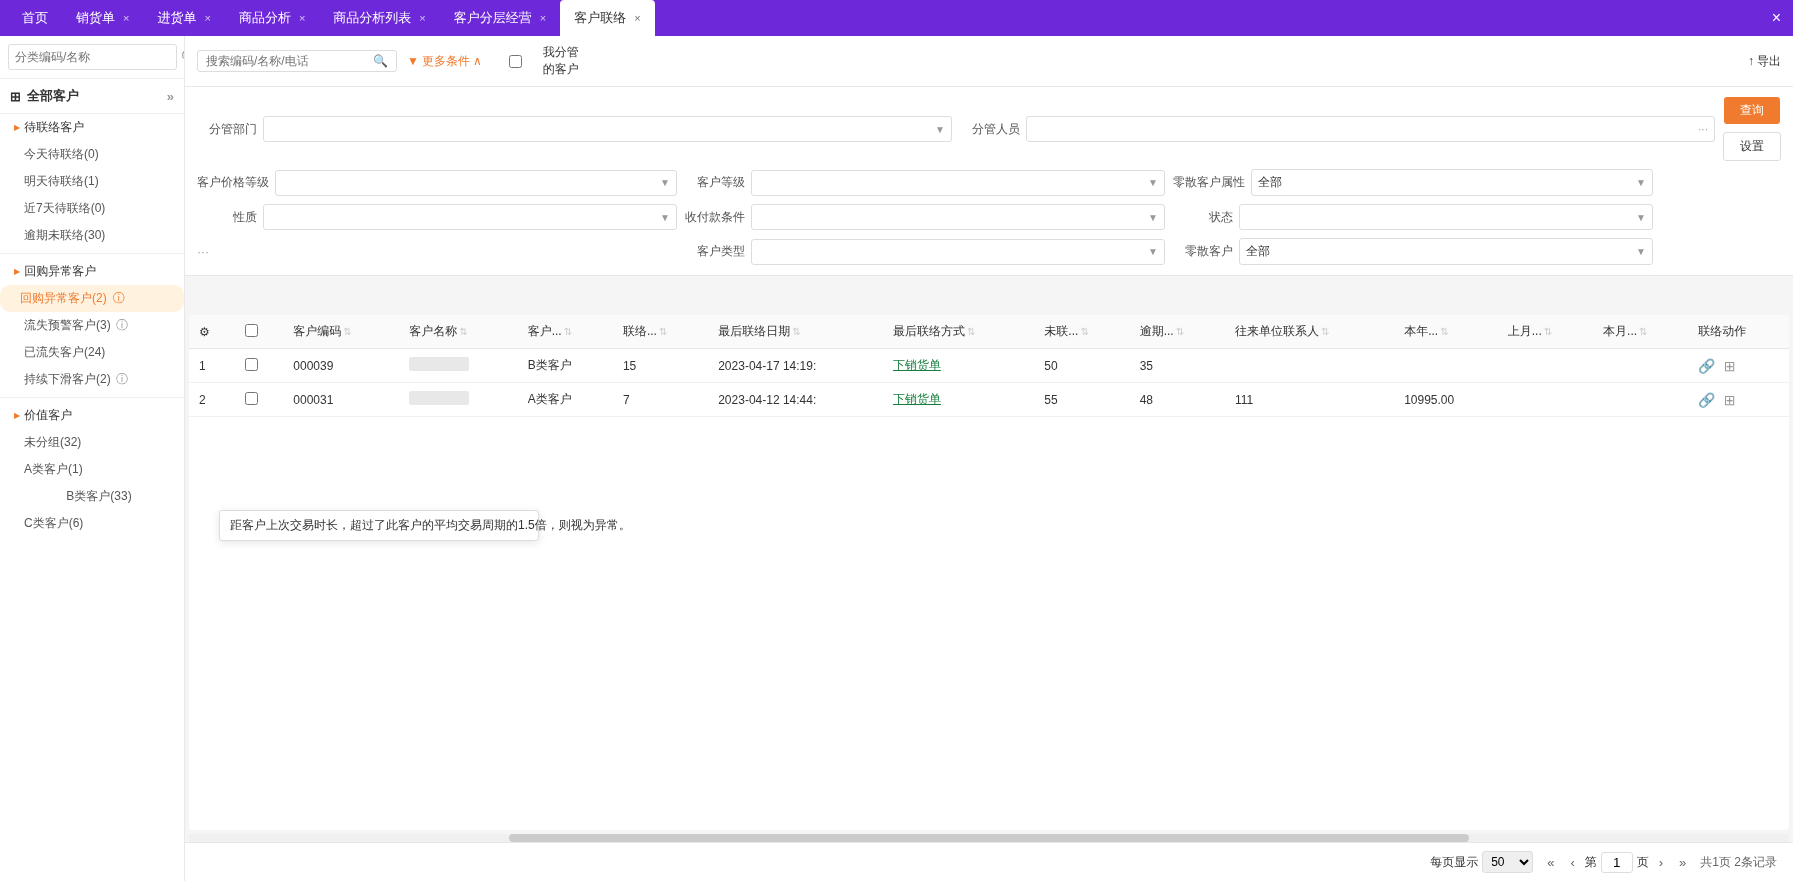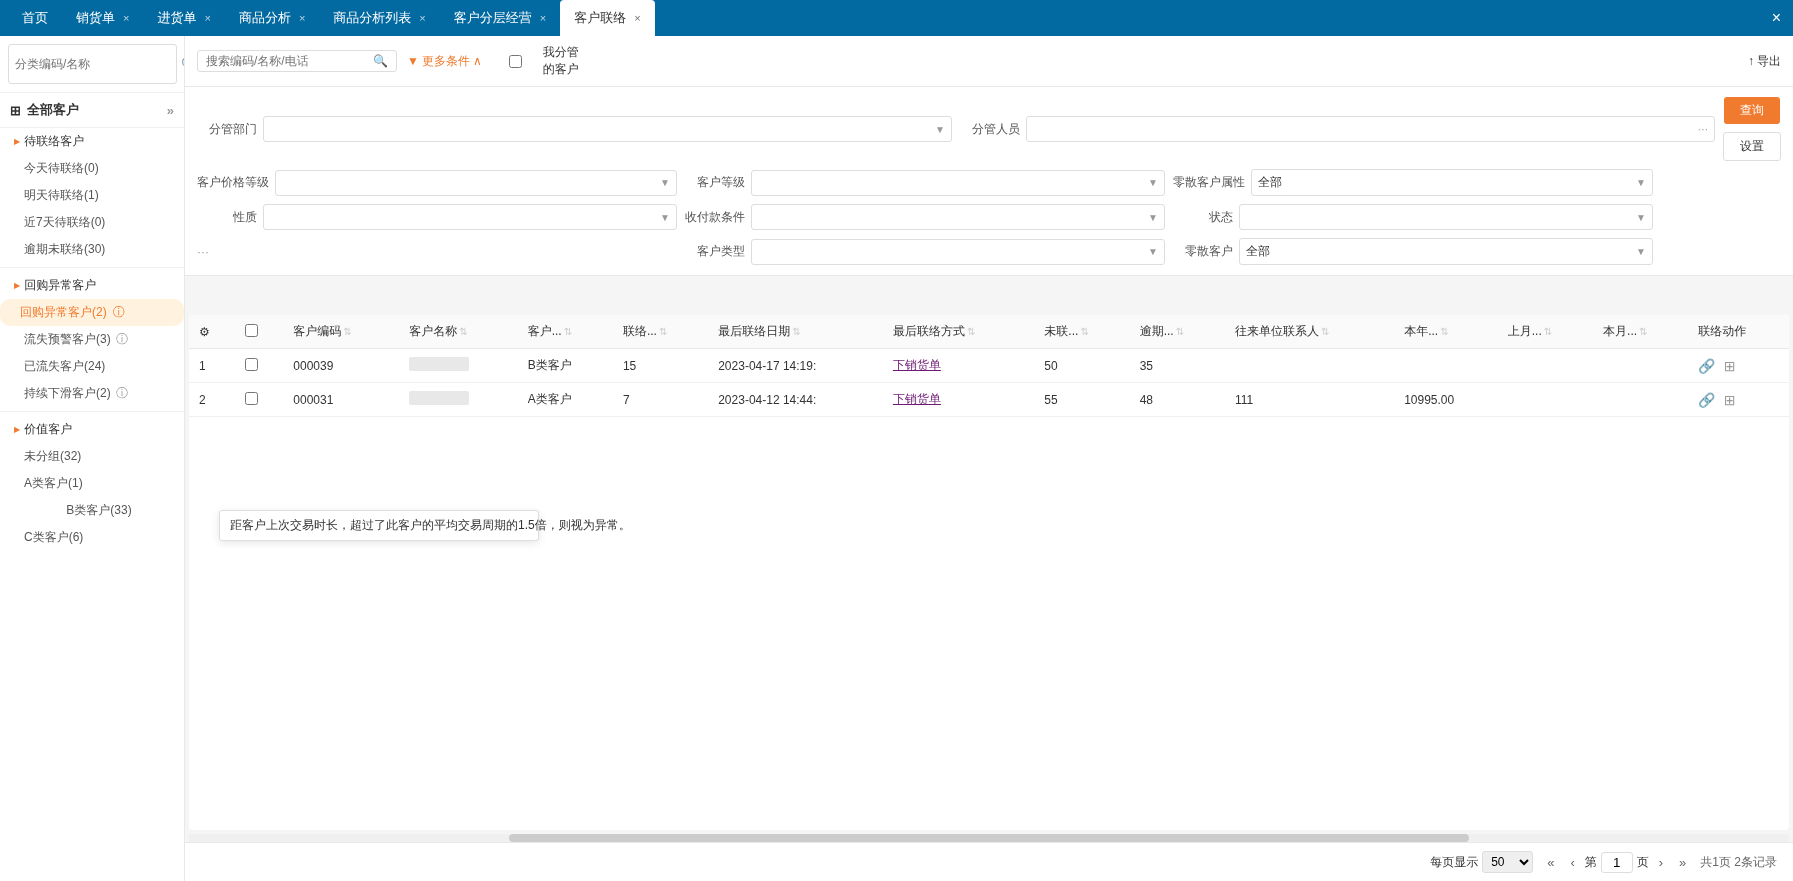--- a/index.html
+++ b/index.html
@@ -1,20 +1,20 @@
 <!DOCTYPE html>
 <html><head>
   <meta charset="utf-8">
   <style>
     * { box-sizing: border-box; margin: 0; padding: 0; }
     body { font-family: "Microsoft YaHei", "PingFang SC", sans-serif; font-size: 12px; background: #f5f5f5; color: #333; overflow: hidden; }
 
     
     .top-nav {
-      display: flex; align-items: center; background: #0369a1; height: 36px; padding: 0 8px;
+      display: flex; align-items: center; background: #6d28d9; height: 36px; padding: 0 8px;
       position: relative;
     }
     .top-nav .nav-item {
       color: #fff; padding: 0 14px; height: 36px; display: flex; align-items: center; cursor: pointer;
       font-size: 13px; white-space: nowrap; gap: 4px;
     }
     .top-nav .nav-item.active {
       background: #fff; color: #333; border-radius: 4px 4px 0 0;
     }
     .top-nav .nav-item .close-x { font-size: 11px; margin-left: 4px; opacity: 0.7; }
@@ -27,21 +27,21 @@
 
     
     .sidebar {
       width: 185px; background: #fff; border-right: 1px solid #e8e8e8; display: flex; flex-direction: column;
       overflow-y: auto; flex-shrink: 0;
     }
     .sidebar-search {
       display: flex; align-items: center; padding: 8px; border-bottom: 1px solid #f0f0f0; gap: 4px;
     }
     .sidebar-search input {
-      flex: 1; border: 1px solid #ddd; border-radius: 3px; padding: 12px 6px; font-size: 12px; outline: none;
+      flex: 1; border: 1px solid #ddd; border-radius: 3px; padding: 5px 6px; font-size: 12px; outline: none;
     }
     .sidebar-search .search-icon { color: #999; cursor: pointer; }
 
     .sidebar-section-title {
       display: flex; align-items: center; padding: 8px 10px; font-weight: bold; font-size: 13px;
       border-bottom: 1px solid #f0f0f0; gap: 6px; cursor: pointer;
     }
     .sidebar-section-title .grid-icon { color: #333; }
     .sidebar-collapse-btn { margin-left: auto; color: #999; cursor: pointer; }
     .sidebar-group-title {
@@ -118,21 +118,21 @@
     .table-area { flex: 1; overflow: auto; background: #fff; margin: 4px; border-radius: 4px; }
     table { width: 100%; border-collapse: collapse; font-size: 12px; }
     thead tr { background: #fafafa; }
     thead th {
       padding: 8px 10px; text-align: left; border-bottom: 1px solid #e8e8e8; white-space: nowrap;
       font-weight: 500; color: #333; position: sticky; top: 0; background: #fafafa; z-index: 1;
     }
     thead th .sort-icon { color: #ccc; font-size: 10px; margin-left: 2px; }
     tbody tr { border-bottom: 1px solid #f0f0f0; }
     tbody td { padding: 8px 10px; white-space: nowrap; }
-    .link-text { color: #701a75; text-decoration: underline; cursor: pointer; }
+    .link-text { color: #15803d; text-decoration: underline; cursor: pointer; }
     .action-icons { display: flex; gap: 8px; }
     .action-icon { color: #999; cursor: pointer; font-size: 14px; }
 
     
     .pagination-bar {
       display: flex; align-items: center; justify-content: flex-end; padding: 8px 16px;
       background: #fff; border-top: 1px solid #e8e8e8; gap: 8px; font-size: 12px;
     }
     .pagination-bar .per-page { display: flex; align-items: center; gap: 4px; }
     .pagination-bar select { border: 1px solid #ddd; border-radius: 3px; padding: 2px 4px; font-size: 12px; }

